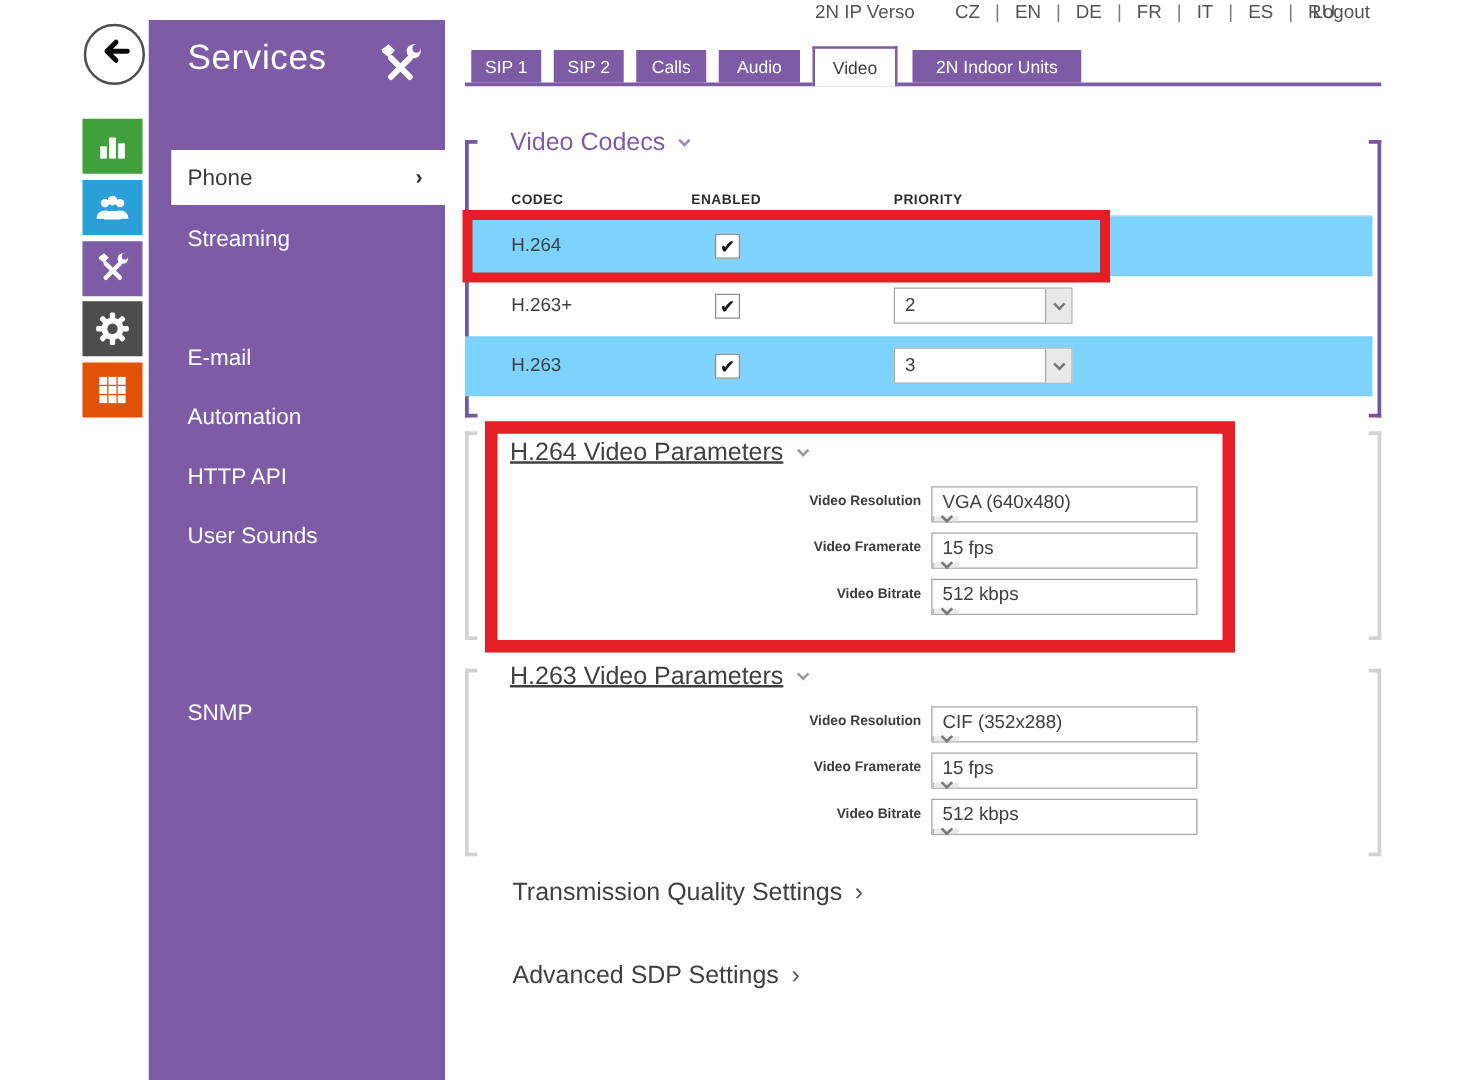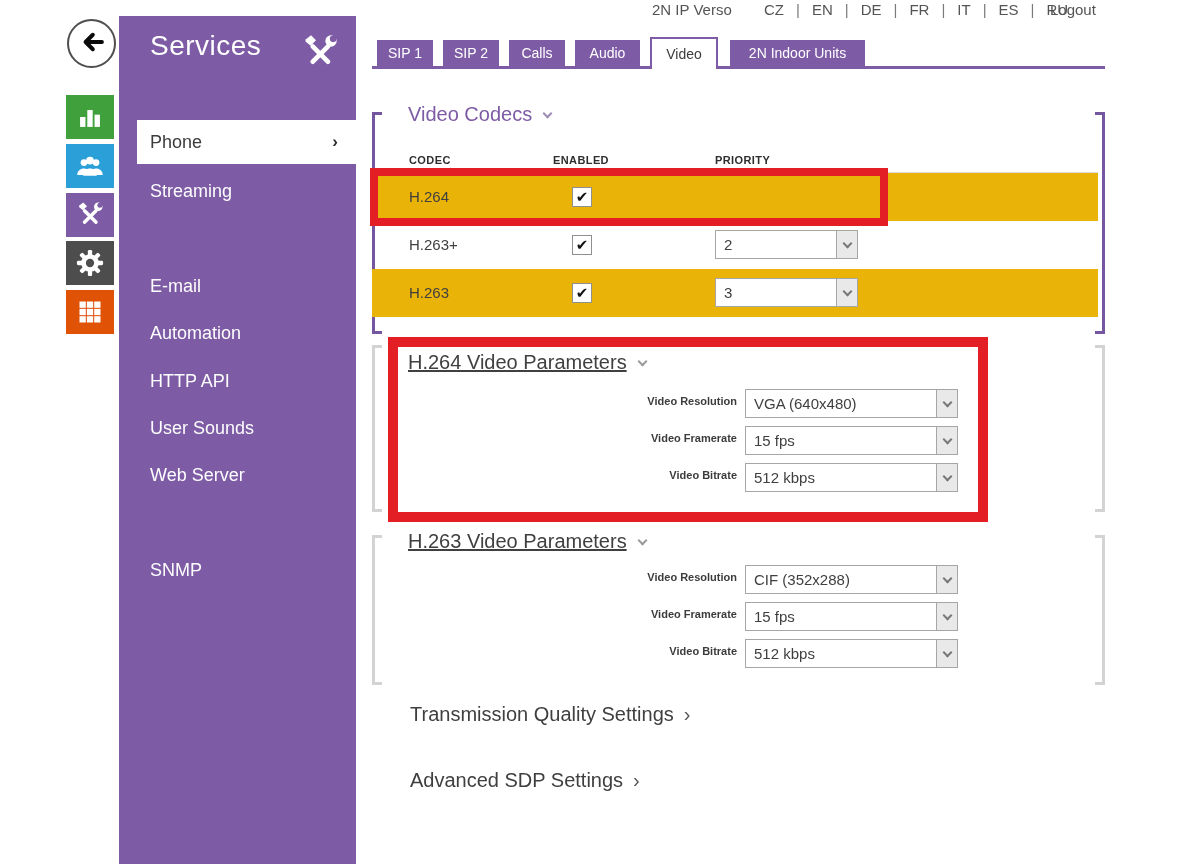--- a/index.html
+++ b/index.html
@@ -58,40 +58,40 @@
   .sec-title.purple { color:#7d5ba5; }
   .sec-title.gray { color:#404040;text-decoration:underline; }
   .chev-down { display:inline-block; width:7px; height:7px; border-right:2px solid #9b8cb5;
     border-bottom:2px solid #9b8cb5; transform:rotate(45deg); margin-left:12px; vertical-align:4px; }
   .chev-down.g { border-color:#9a9a9a; }
 
   
   .colhead { position:absolute; top:42px; font-size:11px; font-weight:bold; color:#2e2e2e; letter-spacing:.4px; }
   .table-sep { position:absolute; top:60px; left:1px; width:725px; height:1px; background:#dcdcdc; }
   .crow { position:absolute; left:0; width:726px; height:48px; }
-  .crow.alt { background:#eab308; }
+  .crow.alt { background:#7dd3fc; }
   .codec-name { position:absolute; left:37px; top:15px; font-size:15px; color:#3f3f3f; }
   .checkbox { position:absolute; left:200px; top:14px; width:20px; height:20px; background:#fff;
     border:1px solid #8f8f8f; display:flex; align-items:center; justify-content:center;
     font-size:15px; font-weight:bold; color:#111; cursor:pointer; }
 
   
   .select { position:absolute; height:29px; background:#fff; border:1px solid #a6a6a6;
     display:flex; align-items:stretch; cursor:pointer; }
   .select .val { flex:1; display:flex; align-items:center; padding-left:8px; font-size:15px;
     color:#3f3f3f; white-space:nowrap; overflow:hidden; }
   .select .btn { width:21px; border-left:1px solid #a6a6a6; background:#e9e9e9;
     display:flex; align-items:center; justify-content:center; }
   .schev { width:7px; height:7px; border-right:2px solid #787878; border-bottom:2px solid #787878;
     transform:rotate(45deg); margin-top:-3px; }
 
   
   .plabel { position:absolute; left:65px; width:300px; text-align:right; font-size:11px;
     font-weight:bold; color:#3c3c3c; }
-  .pselect { left:373px; width:213px; }
+  .pselect { left:373px; width:213px;flex-direction:column; }
 
   
   .collapsed-link { position:absolute; left:410px; font-size:20px; color:#3f3f3f; cursor:pointer; white-space:nowrap; }
   .collapsed-link .rchev { margin-left:10px; color:#555; }
 
   
   .annot { position:absolute; border-style:solid; border-color:#e31e24; z-index:10; pointer-events:none; }
   .annot1 { left:370px; top:168px; width:518px; height:58px; border-width:8px; }
   .annot2 { left:388px; top:337px; width:600px; height:185px; border-width:10px; }
 </style>
@@ -216,23 +216,20 @@
       </div>
     <div class="menu-item" style="top:295px">
         <span>Automation</span>
       </div>
     <div class="menu-item" style="top:343px">
         <span>HTTP API</span>
       </div>
     <div class="menu-item" style="top:390px">
         <span>User Sounds</span>
       </div>
-    <div class="menu-item" style="top:437px">
-        <span>Web Server</span>
-      </div>
     <div class="menu-item" style="top:532px">
         <span>SNMP</span>
       </div>
   </div>
 
   <div class="tabs">
     <div class="tab" style="width:56px">SIP 1</div>
     <div class="tab" style="width:56px">SIP 2</div>
     <div class="tab" style="width:56px">Calls</div>
     <div class="tab" style="width:65px">Audio</div>

